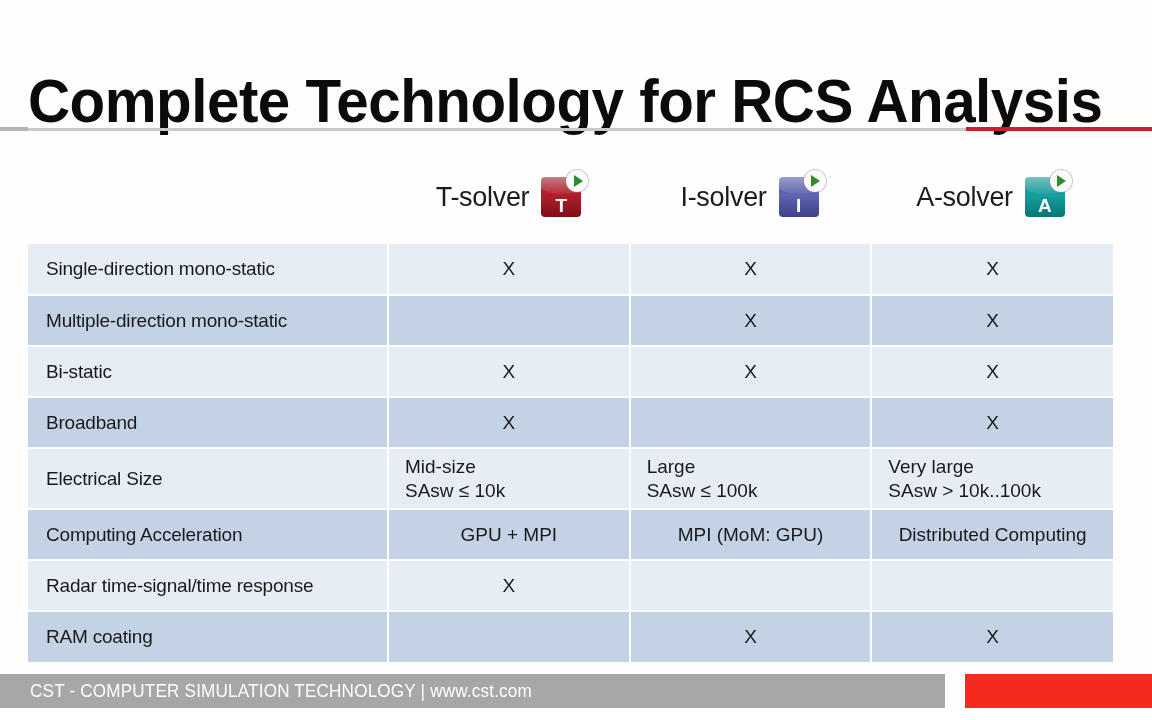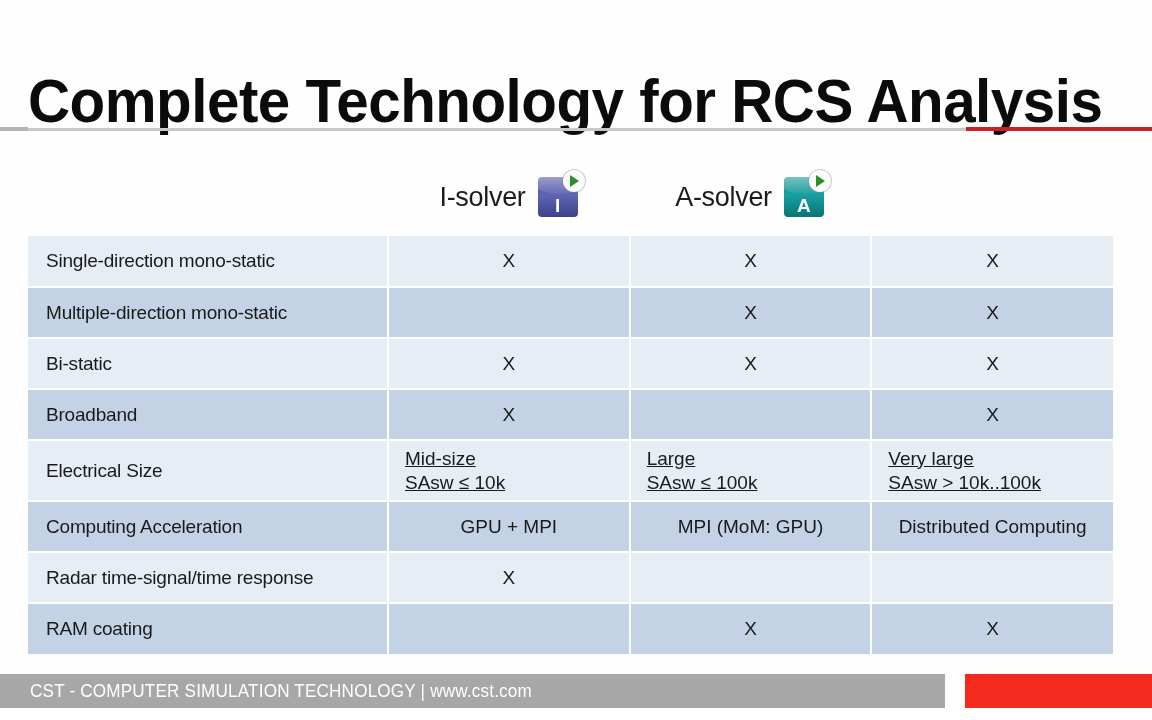--- a/index.html
+++ b/index.html
@@ -105,21 +105,21 @@
     border-top: 6px solid transparent;
     border-bottom: 6px solid transparent;
   }
   .icon-t { background: linear-gradient(to bottom, #9c1420 0%, #b4202c 42%, #7d0f19 100%); }
   .icon-i { background: linear-gradient(to bottom, #4a4f9e 0%, #5f64b4 45%, #3c4189 100%); }
   .icon-a { background: linear-gradient(to bottom, #0d8d8d 0%, #17a0a0 45%, #077575 100%); }
 
   
   .rcs-table {
     position: absolute;
-    left: 28px; top: 236px;
+    left: 28px; top: 244px;
     width: 966px;
     border-collapse: collapse;
     table-layout: fixed;
   }
   .rcs-table td {
     border-right: 2px solid #ffffff;
     border-bottom: 2px solid #ffffff;
     font-size: 19px;
     color: #1a1a1a;
     vertical-align: middle;
@@ -134,21 +134,20 @@
     letter-spacing: -0.2px;
   }
   .rcs-table .c-val {
     width: 241.66px;
     text-align: center;
   }
   .rcs-table .c-val.left {
     text-align: left;
     padding-left: 16px;
     line-height: 24px;
-    text-decoration: underline;
   }
   tr.row-light td { background: #e7edf5; }
   tr.row-dark  td { background: #c3d3e5; }
   tr.row-tall td  { height: 61px; }
 
   
   .footer {
     position: absolute;
     left: 0; bottom: 12px;
     width: 1152px; height: 34px;
@@ -192,20 +191,30 @@
   </div>
   <div class="title-rule">
     <div class="seg-gray-dark"></div>
     <div class="seg-gray"></div>
     <div class="seg-red"></div>
   </div>
 
   <div class="col-headers">
     <div class="spacer"></div>
 
+    <div class="col-head">
+      <span class="label">T-solver</span>
+      <span class="solver-icon icon-t">
+        <span class="sheen"></span>
+        <span class="glyph">T</span>
+        <span class="play-badge">
+            <span class="tri"></span>
+          </span>
+      </span>
+    </div>
 
     <div class="col-head">
       <span class="label">I-solver</span>
       <span class="solver-icon icon-i">
         <span class="sheen"></span>
         <span class="glyph">I</span>
         <span class="play-badge">
             <span class="tri"></span>
           </span>
       </span>

